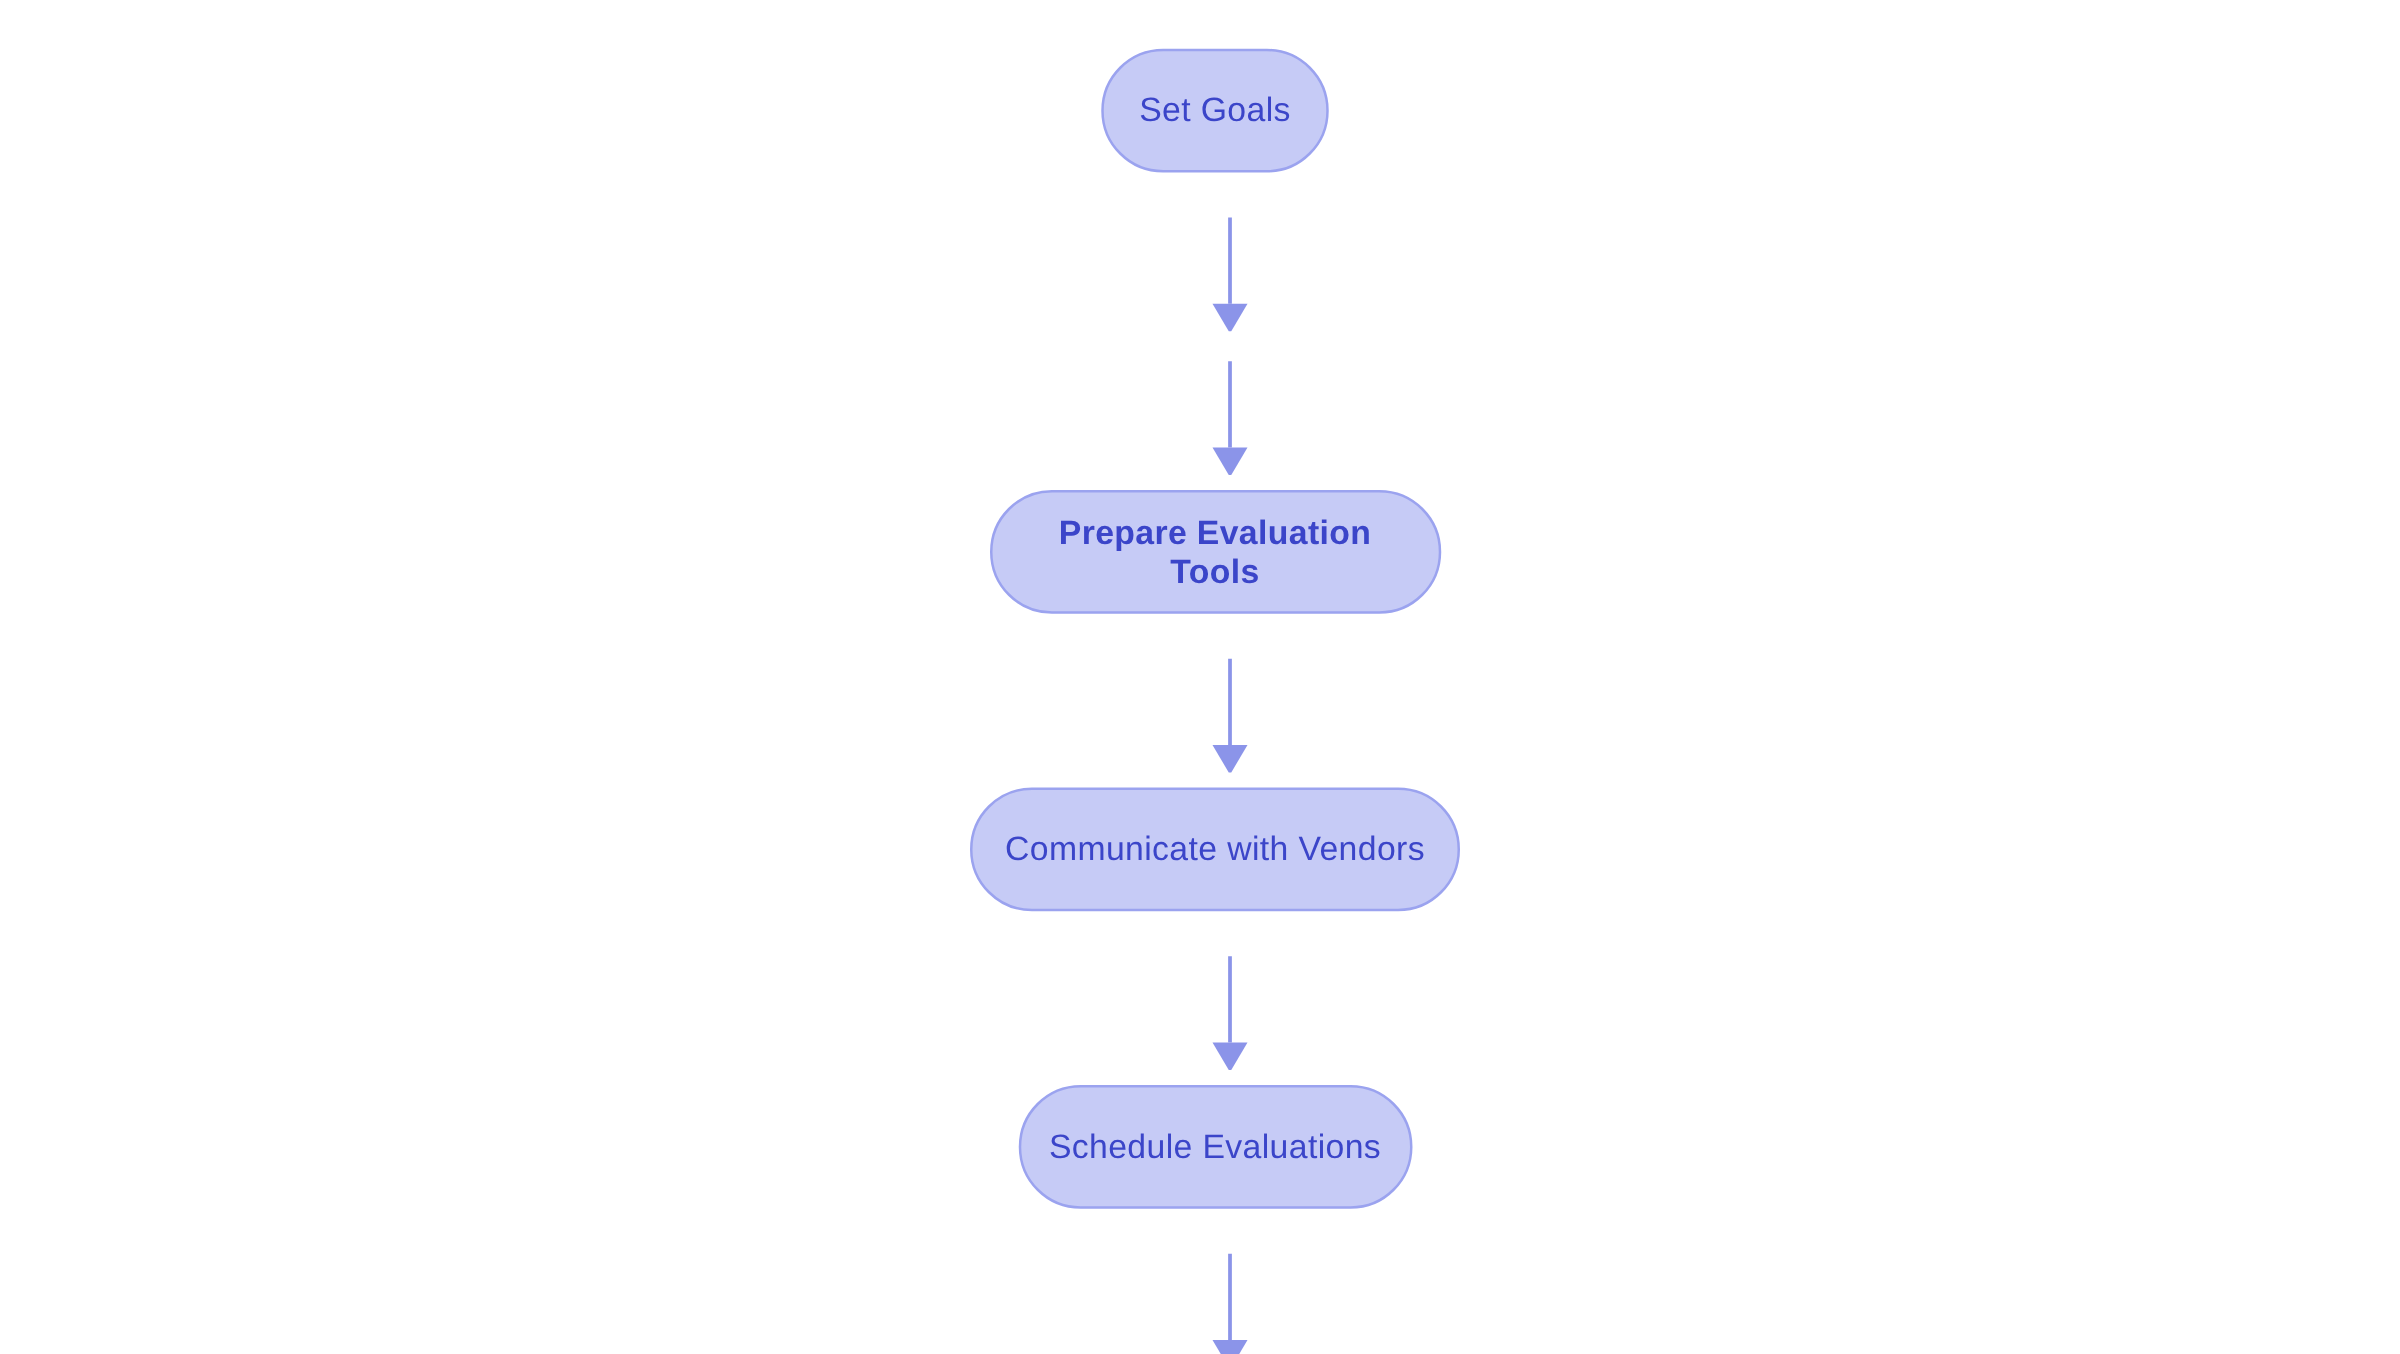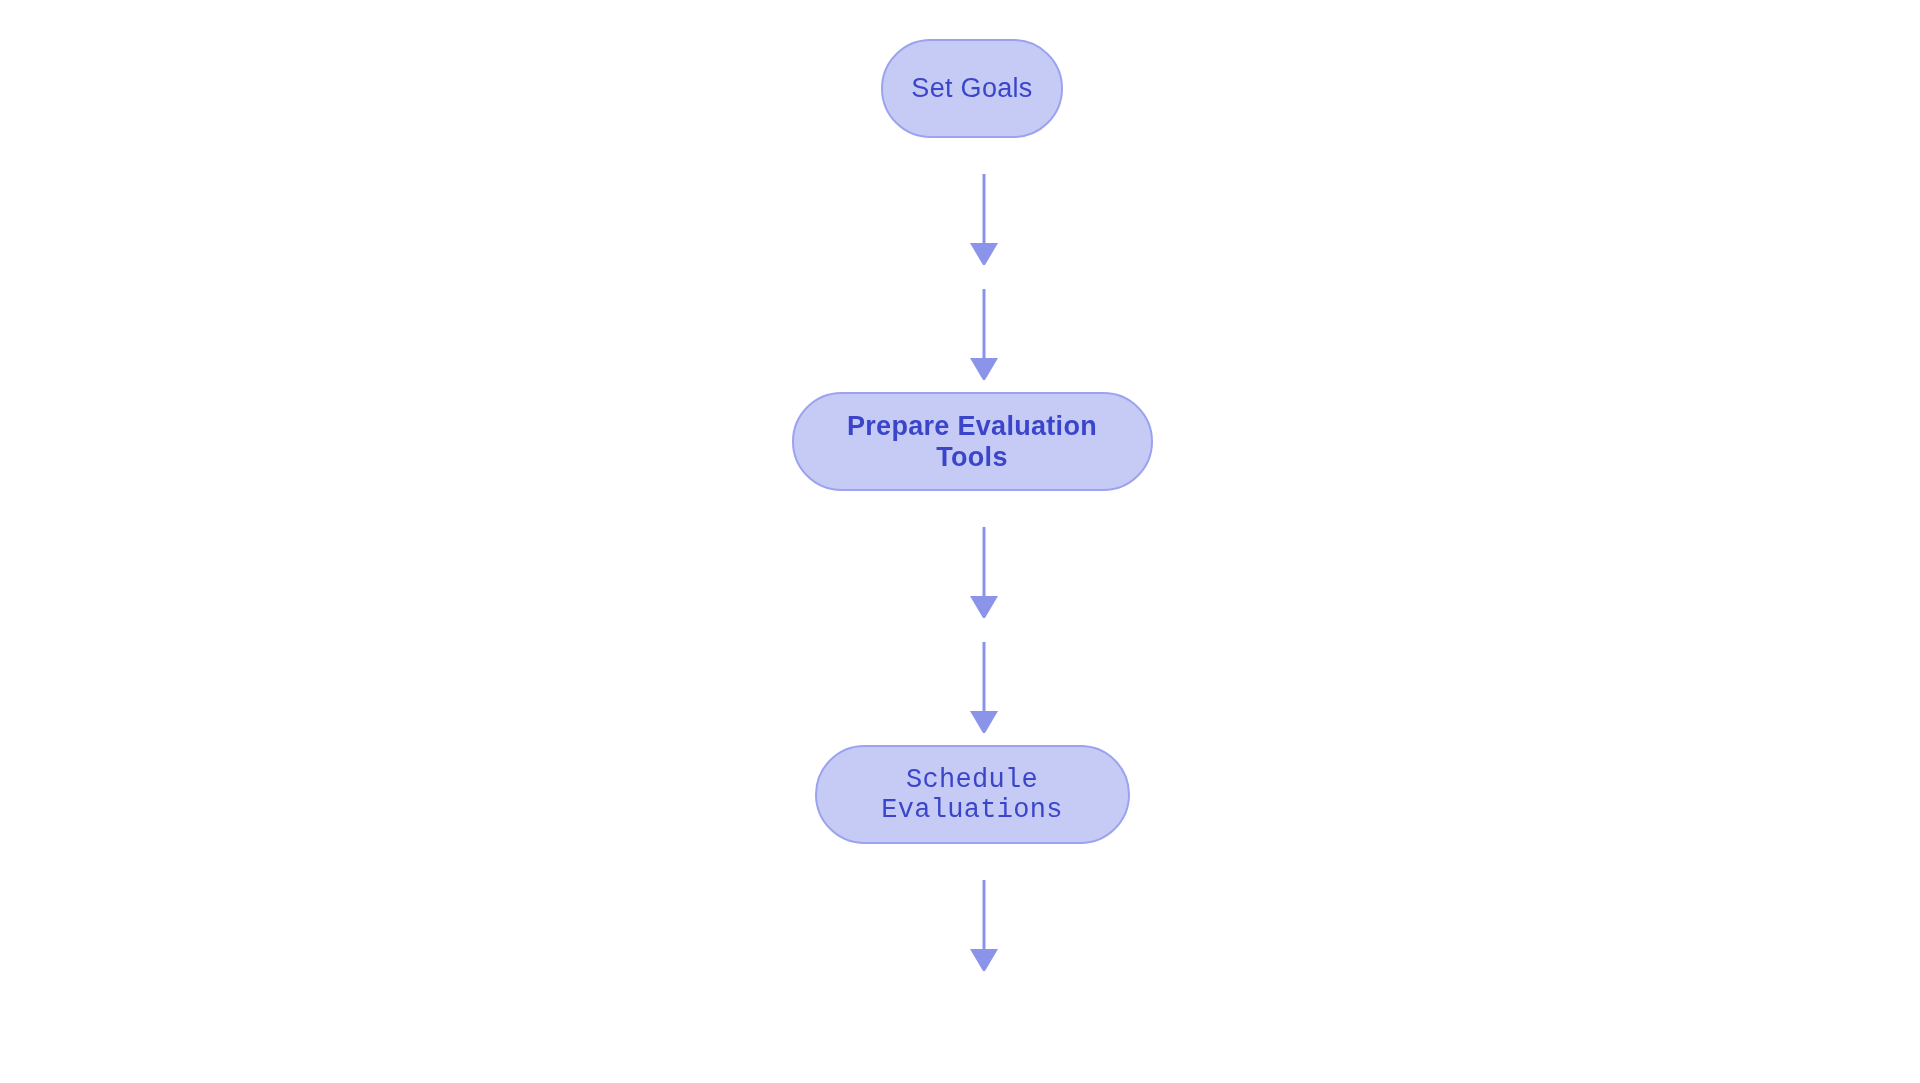--- a/index.html
+++ b/index.html
@@ -38,21 +38,21 @@
     justify-content: center;
     font-size: 27px;
     letter-spacing: 0.3px;
     flex: none;
     text-align: center;
   }
   .w1 { width: 182px; }
   .w2 { width: 424px; }
   .w3 { width: 361px; font-weight: bold; }
   .w4 { width: 392px; }
-  .w5 { width: 315px; font-family: Liberation Mono, monospace; }
+  .w5 { width: 315px; }
   .w6 { width: 215px; height: 103px; }
   .arrow {
     position: relative;
     width: 26px;
     height: 91px;
     flex: none;
   }
   .arrow .line {
     position: absolute;
     top: 0;
@@ -96,20 +96,23 @@
 
   <div class="node w3">
     <span>Prepare Evaluation Tools</span>
   </div>
 
   <div class="arrow">
     <div class="line"></div>
     <div class="head"></div>
   </div>
 
+  <div class="node w4">
+    <span>Communicate with Vendors</span>
+  </div>
 
   <div class="arrow">
     <div class="line"></div>
     <div class="head"></div>
   </div>
 
   <div class="node w5">
     <span>Schedule Evaluations</span>
   </div>
 

